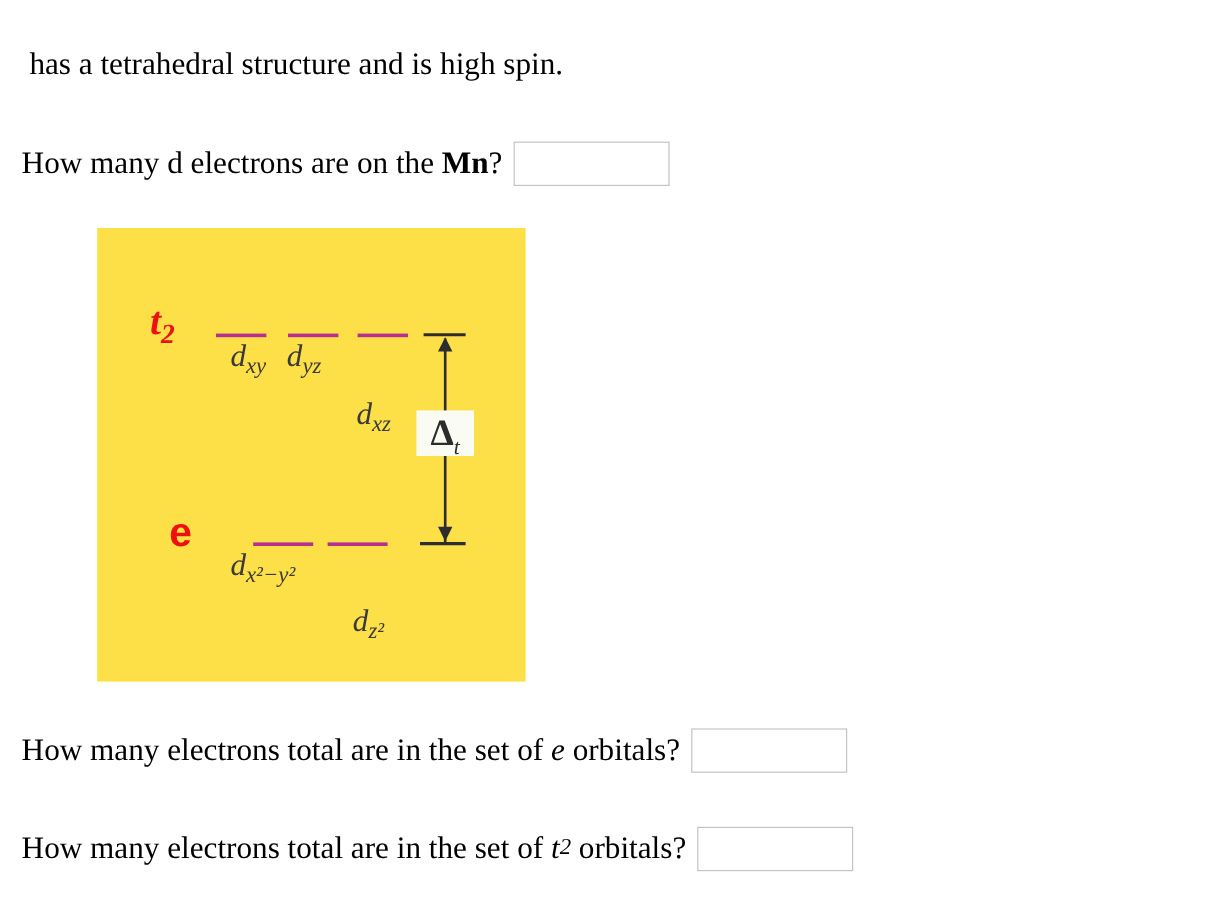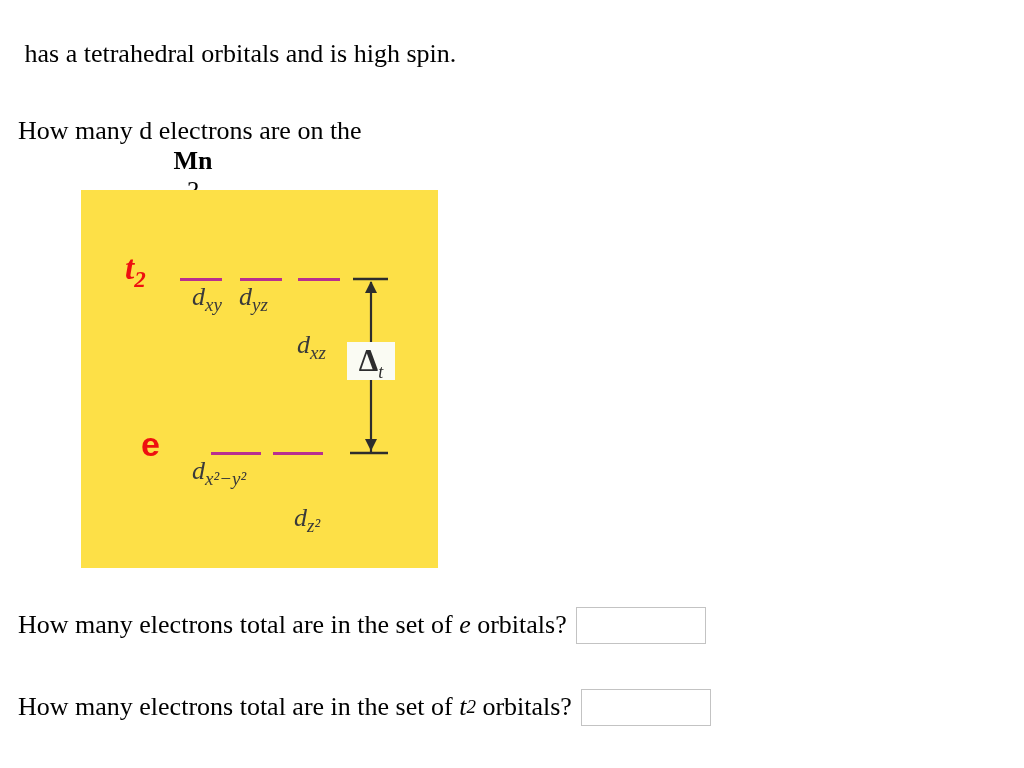--- a/index.html
+++ b/index.html
@@ -74,24 +74,24 @@
     white-space: nowrap;
   }
   .delta-main { font-size: 31px; font-weight: bold; font-family: "Liberation Serif", serif; }
   .delta-sub { font-size: 18px; font-style: italic; vertical-align: -7px; }
   .arrow-svg { position: absolute; left: 263px; top: 86px; }
 </style>
 </head>
 <body>
 
 <div class="row" style="left:18px; top:36px; height:36px;">
-  <span class="qtext"> has a tetrahedral orbitals and is high spin.</span>
+  <span class="qtext"> has a tetrahedral structure and is high spin.</span>
 </div>
 
-<div class="row" style="left:18px; top:116px; height:40px;flex-direction:column;">
+<div class="row" style="left:18px; top:116px; height:40px;">
   <span class="qtext">How many d electrons are on the </span><b>Mn</b><span class="qtext">?</span>
   <input class="answer-box" type="text" value="" style="">
 </div>
 
 <div class="diagram">
 
   <span class="set-label t2label" style="left:44px; top:60px;"><span class="it">t</span><sub>2</sub></span>
 
   <div class="lvl" style="left:99px;  top:88px; width:42px;"></div>
   <div class="lvl" style="left:159px; top:88px; width:42px;"></div>

